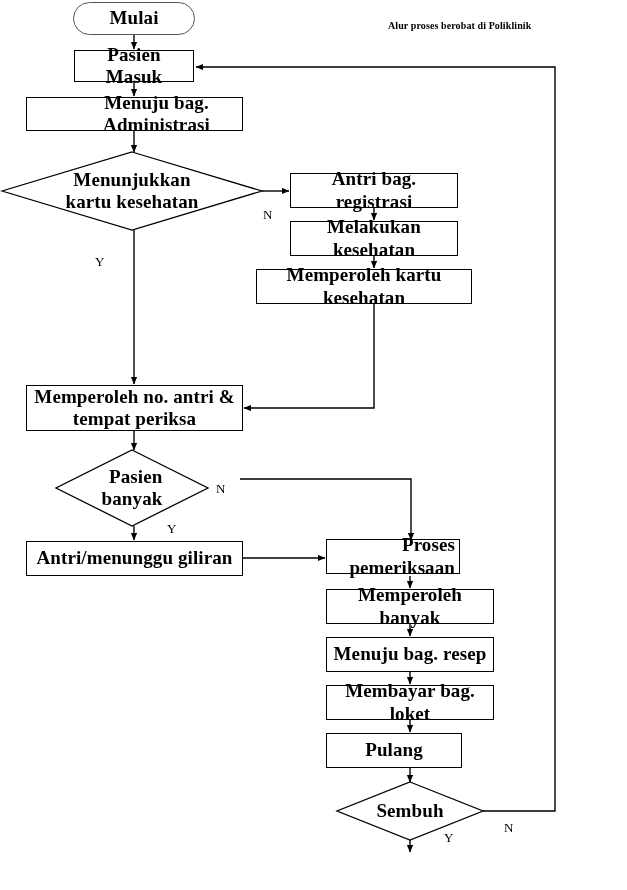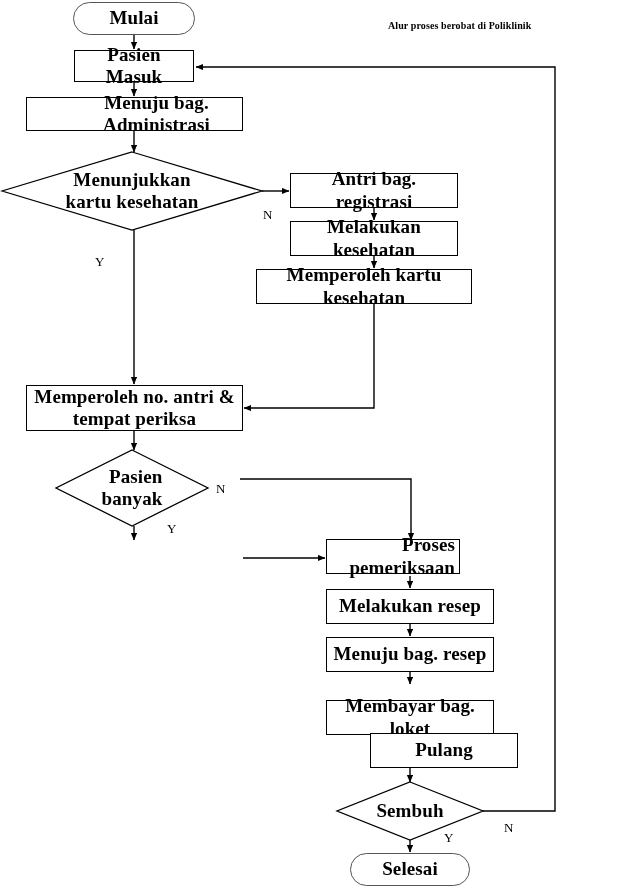--- a/index.html
+++ b/index.html
@@ -162,48 +162,48 @@
   <div class="node process" style="left:26px; top:385px; width:217px; height:46px;">
     <span class="label">Memperoleh no. antri &amp;
 tempat periksa</span>
   </div>
 
   <div class="node decision" style="left:86px; top:462px; width:92px; height:52px;text-align:right;">
     <span class="label">Pasien
 banyak</span>
   </div>
 
+  <div class="node process" style="left:26px; top:541px; width:217px; height:35px;">
+    <span class="label">Antri/menunggu giliran</span>
+  </div>
 
   <div class="node process" style="left:326px; top:539px; width:134px; height:35px;text-align:right;">
     <span class="label">Proses pemeriksaan</span>
   </div>
 
   <div class="node process" style="left:326px; top:589px; width:168px; height:35px;">
-    <span class="label">Melakukan resep</span>
+    <span class="label">Memperoleh banyak</span>
   </div>
 
   <div class="node process" style="left:326px; top:637px; width:168px; height:35px;">
     <span class="label">Menuju bag. resep</span>
   </div>
 
-  <div class="node process" style="left:326px; top:685px; width:168px; height:35px;margin-top:15px;">
+  <div class="node process" style="left:326px; top:685px; width:168px; height:35px;">
     <span class="label">Membayar bag. loket</span>
   </div>
 
-  <div class="node process" style="left:326px; top:733px; width:148px; height:35px;margin-left:44px;">
+  <div class="node process" style="left:326px; top:733px; width:136px; height:35px;">
     <span class="label">Pulang</span>
   </div>
 
   <div class="node decision" style="left:366px; top:797px; width:88px; height:28px;text-align:center;">
     <span class="label">Sembuh</span>
   </div>
 
-  <div class="node terminator" style="left:350px; top:853px; width:120px; height:33px;">
-    <span class="label">Selesai</span>
-  </div>
 
   <div class="edge-label" style="left:263px; top:207px;">N</div>
 
   <div class="edge-label" style="left:95px; top:254px;">Y</div>
 
   <div class="edge-label" style="left:216px; top:481px;">N</div>
 
   <div class="edge-label" style="left:167px; top:521px;">Y</div>
 
   <div class="edge-label" style="left:504px; top:820px;">N</div>

